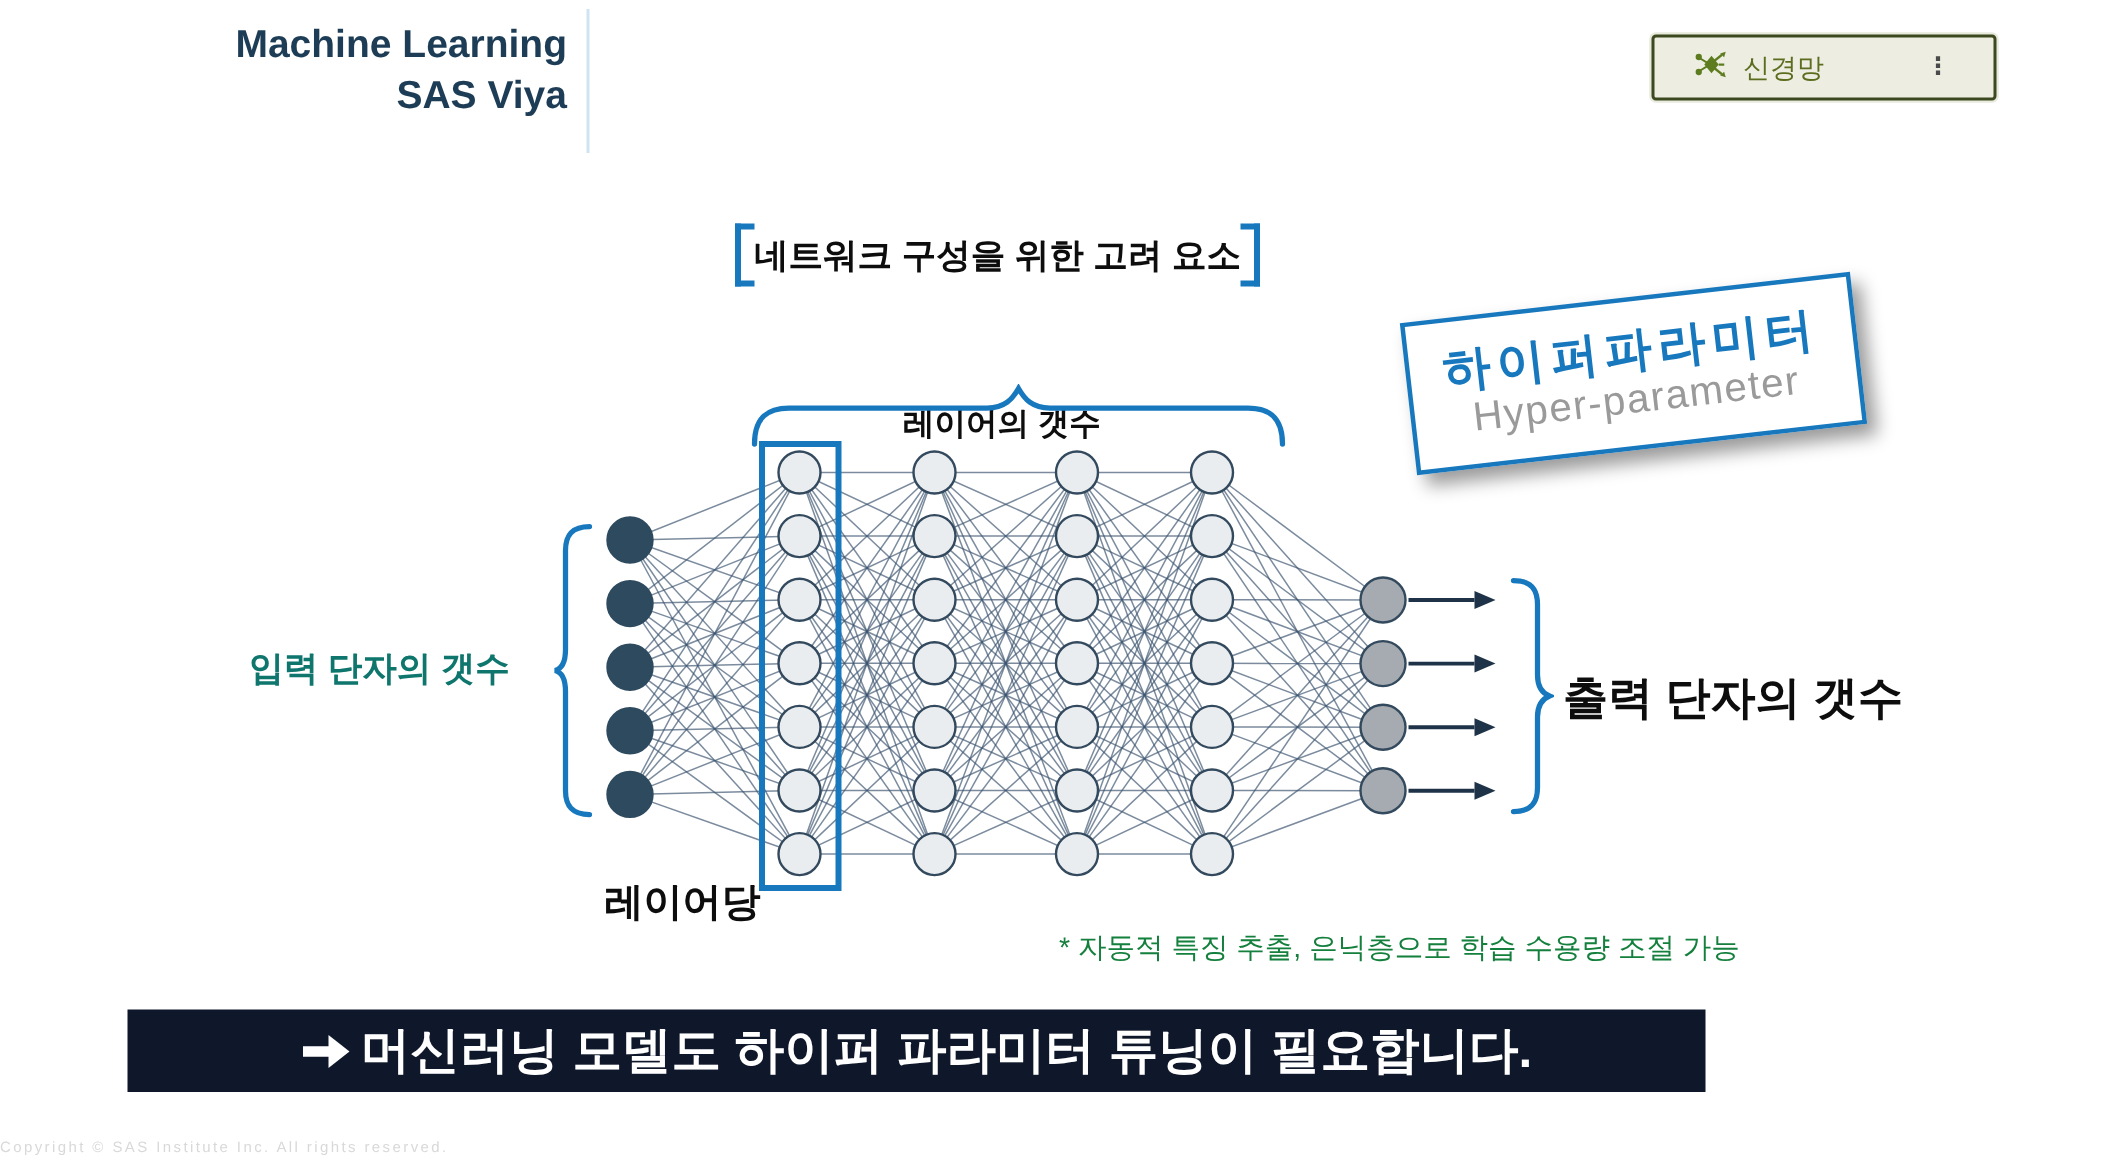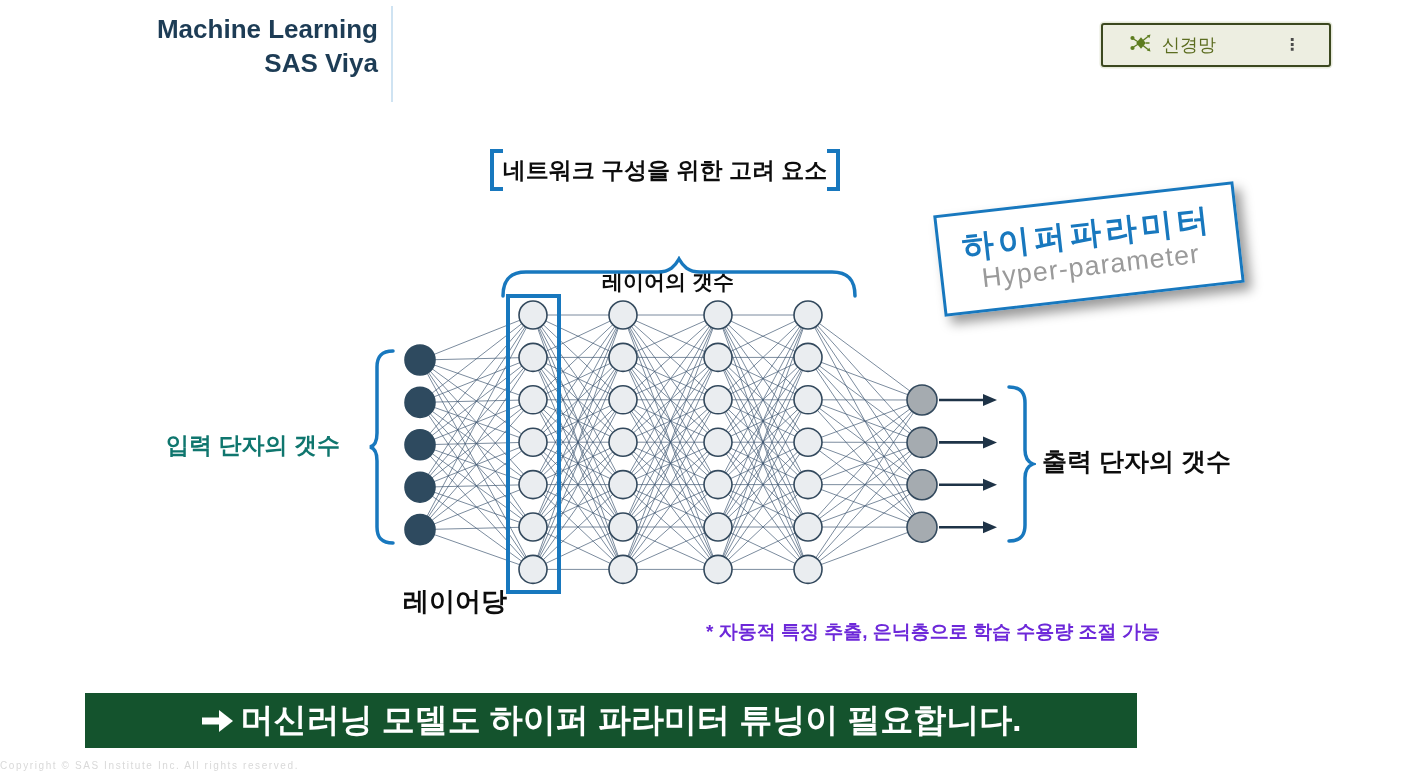--- a/index.html
+++ b/index.html
@@ -43,50 +43,50 @@
   .layers-label {
     position:absolute; left:558px; top:224px; width:220px; text-align:center;
     font-size:21px; font-weight:700; color:#0d0d0d; white-space:nowrap;margin-top:44px;
   }
   .input-label {
     position:absolute; left:148px; top:430px; width:210px; text-align:center;
     font-size:23px; font-weight:700; color:#0f766e; white-space:nowrap;
   }
   .output-label {
     position:absolute; left:1042px; top:445px;
-    font-size:25px; font-weight:700; color:#0d0d0d; white-space:nowrap;
+    font-size:30px; font-weight:700; color:#0d0d0d; white-space:nowrap;
   }
   .neurons-label {
     position:absolute; left:360px; top:584px; width:190px; text-align:center;
     font-size:26px; font-weight:700; color:#0d0d0d; line-height:1.35;
   }
   .note-red {
     position:absolute; left:706px; top:619px;
-    font-size:19px; font-weight:700; color:#6d28d9; white-space:nowrap;
+    font-size:19px; font-weight:400; color:#15803d; white-space:nowrap;
   }
   
   .brace { position:absolute; }
   .hl-rect {
     position:absolute; left:506px; top:294px; width:55px; height:300px;
     border:4px solid #1878be;
   }
   
   .stamp {
     position:absolute; left:938px; top:198px; width:302px; height:102px;
     background:#ffffff; border:3px solid #1878be;
     transform:rotate(-6.5deg);
     box-shadow:6px 8px 12px rgba(0,0,0,0.40);
     display:flex; flex-direction:column; align-items:center; justify-content:center;
   }
   .stamp .ko { color:#1878be; font-size:32px; font-weight:700; letter-spacing:4px; line-height:1.1; }
   .stamp .en { color:#9a9a9a; font-size:27px; font-weight:400; letter-spacing:1px; line-height:1.15; }
   
   .banner {
     position:absolute; left:85px; top:673px; width:1052px; height:55px;
-    background:#14532d; display:flex; align-items:center; justify-content:center; gap:6px;margin-top:20px;
+    background:#0f172a; display:flex; align-items:center; justify-content:center; gap:6px;
   }
   .banner .txt { color:#ffffff; font-size:33px; font-weight:700; white-space:nowrap; }
   
   .sas-logo { position:absolute; left:1296px; top:718px; }
   .copyright {
     position:absolute; left:0; right:0; top:760px; text-align:left;
     font-size:10px; color:#d9d9d9; letter-spacing:1.6px;
   }
   
   .net-svg { position:absolute; left:0; top:0; }

